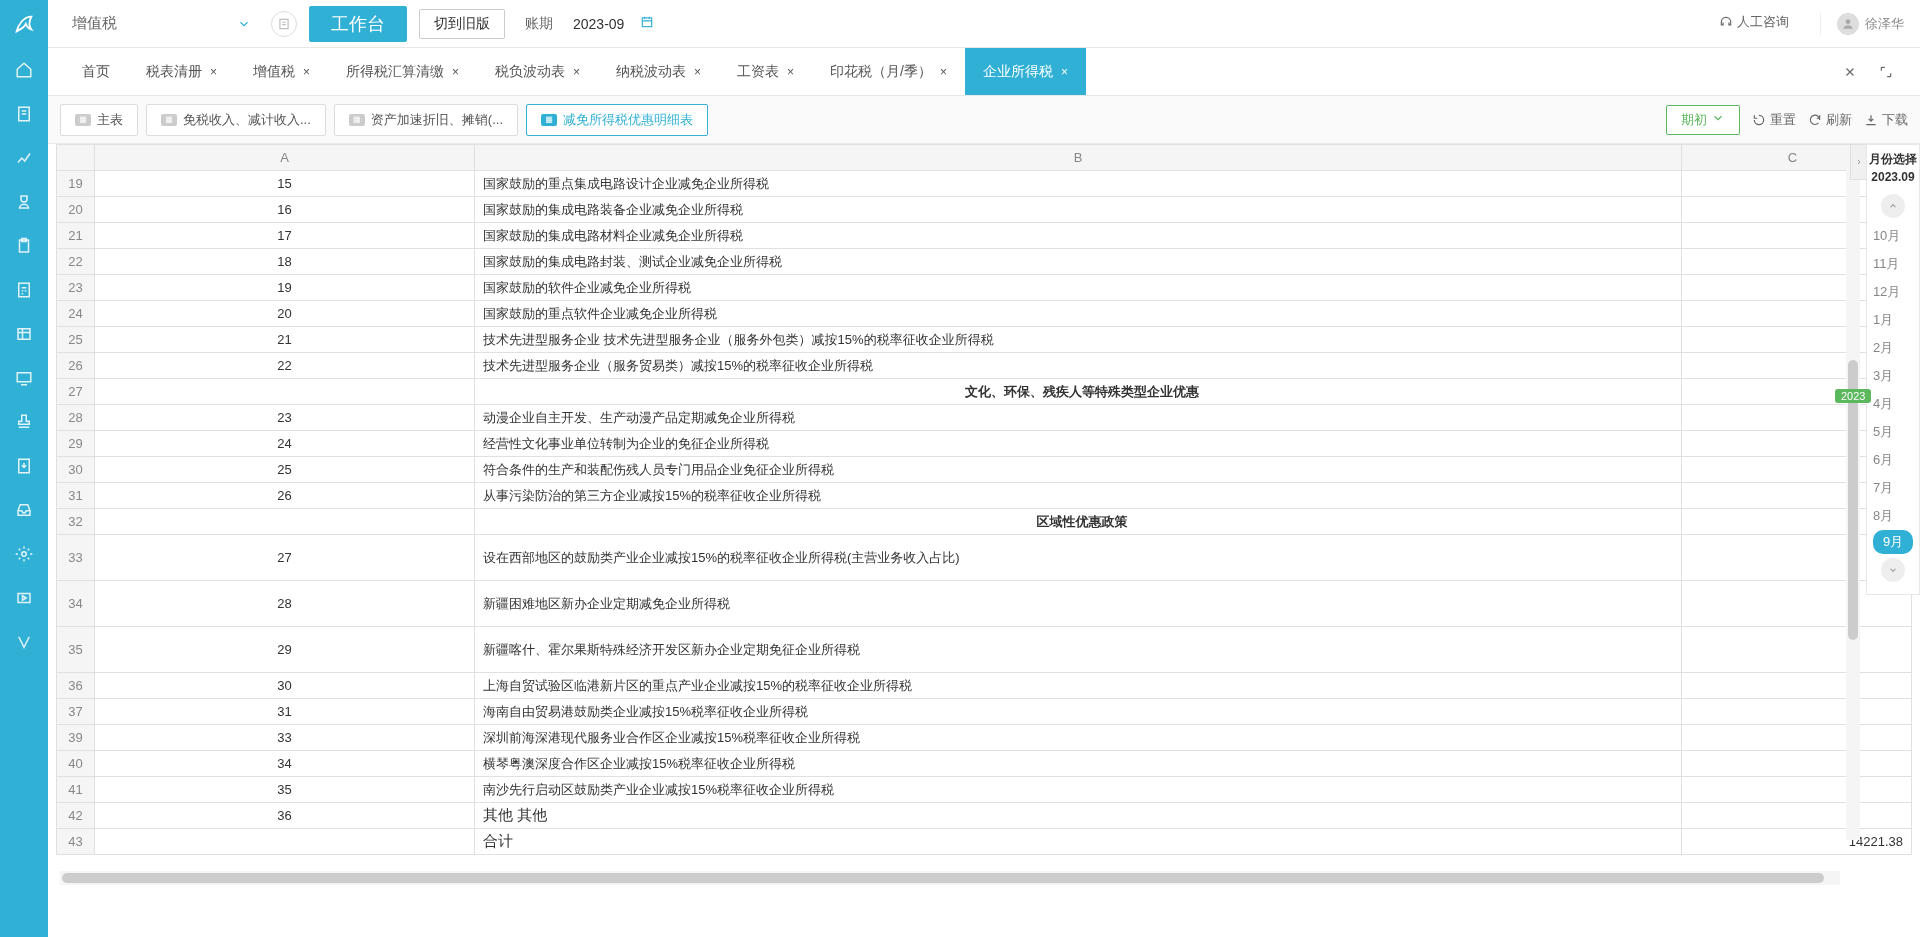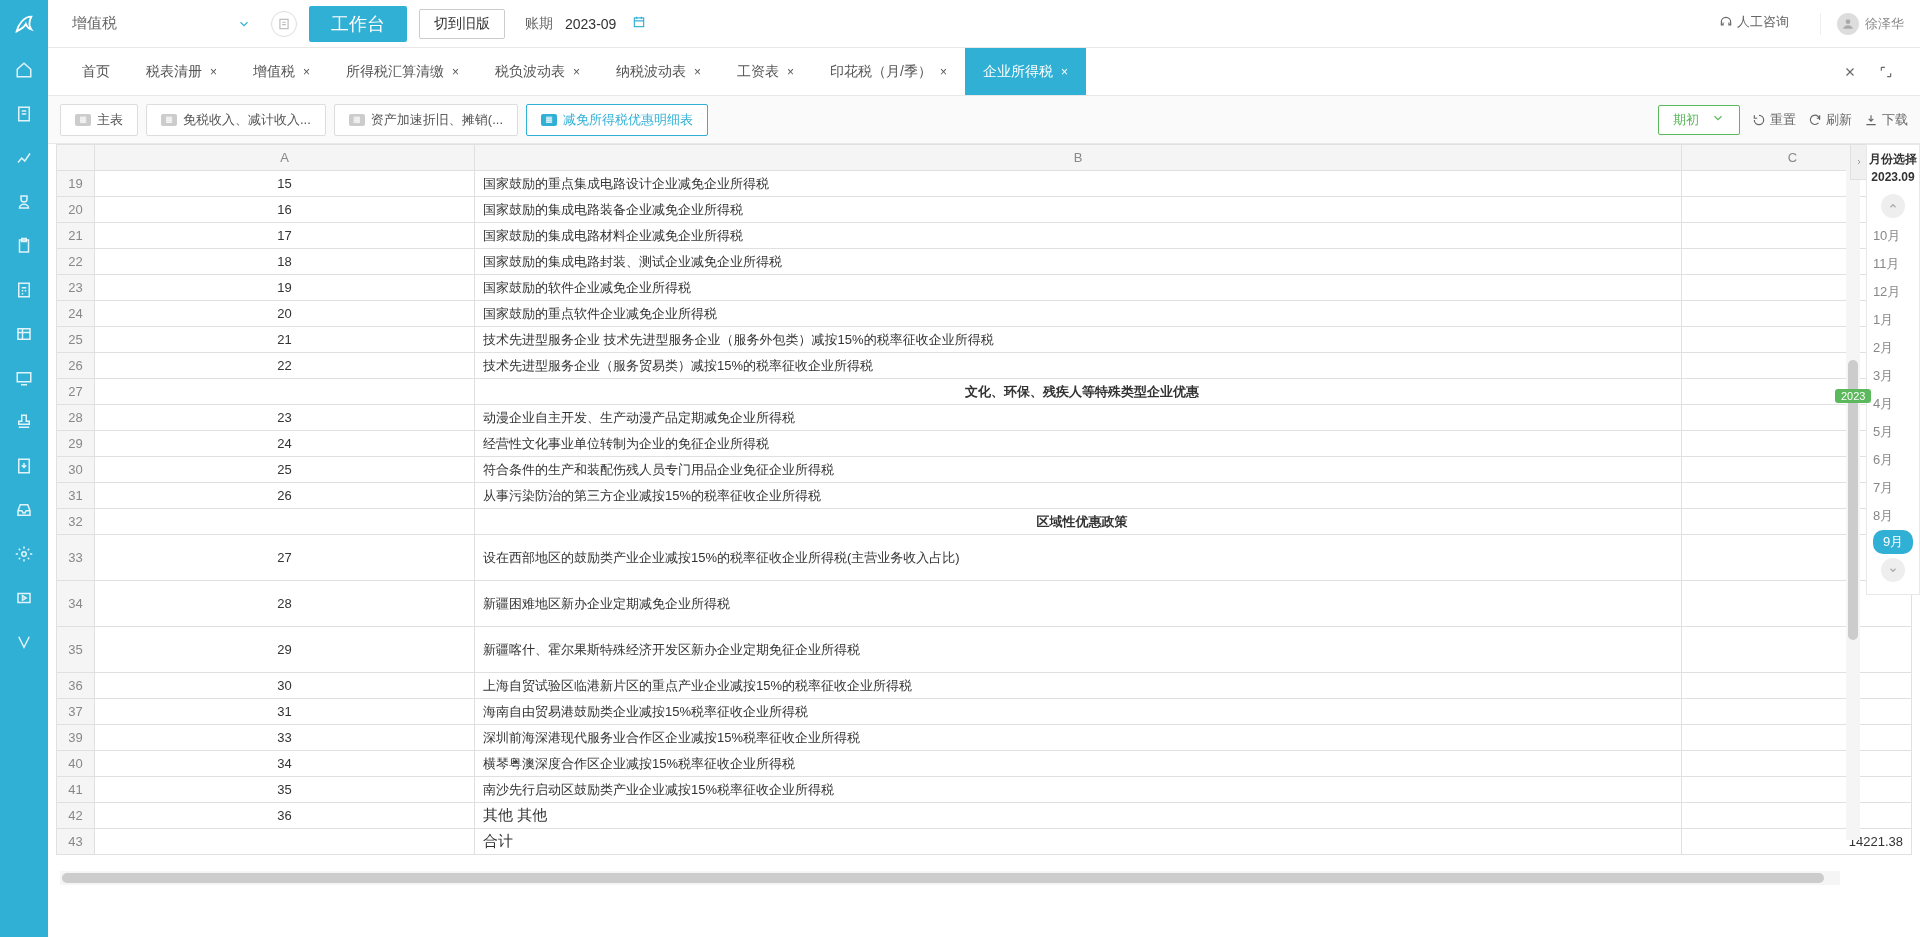--- a/index.html
+++ b/index.html
@@ -18,21 +18,21 @@
 .main { flex: 1; display: flex; flex-direction: column; background: #fff; position: relative; }
 
 
 .topbar { height: 48px; background: #fff; border-bottom: 1px solid #e8e8e8; display: flex; align-items: center; padding: 0 16px; gap: 12px; }
 .dropdown-main { display: flex; align-items: center; gap: 120px; cursor: pointer; color: #666; font-size: 15px; padding: 4px 8px; }
 .dropdown-main svg { width: 14px; height: 14px; color: #31B0D5; }
 .circle-icon { width: 26px; height: 26px; border: 1px solid #ddd; border-radius: 50%; display: flex; align-items: center; justify-content: center; color: #bbb; }
 .btn-primary { background: #31B0D5; color: white; border: none; padding: 6px 22px; font-size: 18px; border-radius: 2px; cursor: pointer; }
 .btn-outline { background: white; color: #333; border: 1px solid #ccc; padding: 5px 14px; font-size: 14px; border-radius: 2px; cursor: pointer; }
 .period-label { font-size: 14px; color: #666; margin-left: 8px; }
-.period-value { font-size: 14px; color: #333; }
+.period-value { font-size: 14px; color: #333; margin-left: 8px; }
 .cal-icon { color: #31B0D5; margin-left: 4px; }
 .topbar-right { margin-left: auto; display: flex; align-items: flex-start; gap: 31px; }
 .support { display: flex; align-items: center; gap: 4px; color: #666; font-size: 13px; cursor: pointer; }
 .user { display: flex; align-items: center; gap: 6px; color: #888; font-size: 13px; border-left: 1px solid #eee; padding-left: 16px; }
 .avatar { width: 22px; height: 22px; border-radius: 50%; background: #ddd; display:flex;align-items:center;justify-content:center;}
 
 
 .tabs-row { height: 48px; background: #fff; border-bottom: 1px solid #e8e8e8; display: flex; align-items: stretch; padding: 0 16px; }
 .tab { display: flex; align-items: center; padding: 0 18px; font-size: 14px; color: #555; cursor: pointer; gap: 6px; white-space: nowrap; }
 .tab.active { background: #31B0D5; color: white; justify-content: center; }
@@ -40,21 +40,21 @@
 .tabs-right { margin-left: auto; display: flex; align-items: center; gap: 8px; padding-right: 4px; }
 .tabs-right-btn { width: 28px; height: 28px; display: flex; align-items: center; justify-content: center; cursor: pointer; color: #666; }
 
 
 .subtabs { height: 48px; background: #fafafa; border-bottom: 1px solid #e8e8e8; display: flex; align-items: center; padding: 0 12px; gap: 8px; }
 .subtab { display: flex; align-items: center; gap: 6px; padding: 6px 14px; border: 1px solid #ddd; background: white; font-size: 13px; color: #555; cursor: pointer; border-radius: 2px; }
 .subtab.active { border-color: #31B0D5; color: #31B0D5; }
 .subtab-icon { width: 16px; height: 12px; background: #ccc; border-radius: 2px; font-size: 8px; color: white; display: flex; align-items: center; justify-content: center; }
 .subtab.active .subtab-icon { background: #31B0D5; }
 .subtabs-right { margin-left: auto; display: flex; align-items: center; gap: 12px; }
-.btn-period { border: 1px solid #5cb85c; color: #5cb85c; background: white; padding: 5px 14px; font-size: 13px; cursor: pointer; display: flex; align-items: flex-start; gap: 12px; border-radius: 2px; }
+.btn-period { border: 1px solid #5cb85c; color: #5cb85c; background: white; padding: 5px 14px; font-size: 13px; cursor: pointer; display: flex; align-items: flex-start; gap: 4px; border-radius: 2px; }
 .action-link { display: flex; align-items: center; gap: 4px; color: #666; font-size: 13px; cursor: pointer; }
 
 
 .sheet-container { flex: 1; display: flex; flex-direction: column; background: #fff; overflow: hidden; padding-bottom: 10px; }
 .sheet-wrap { flex: 1; overflow: hidden; margin: 0 8px; }
 .sheet { border-collapse: collapse; width: 100%; table-layout: fixed; }
 .sheet th, .sheet td { border: 1px solid #e0e0e0; font-size: 13px; height: 26px; }
 .sheet thead th { background: #f5f5f5; color: #888; font-weight: normal; text-align: center; font-size: 13px; }
 .col-rownum { width: 38px; background: #f5f5f5; text-align: center; color: #888; }
 .col-a { width: 380px; text-align: center; color: #333; }

